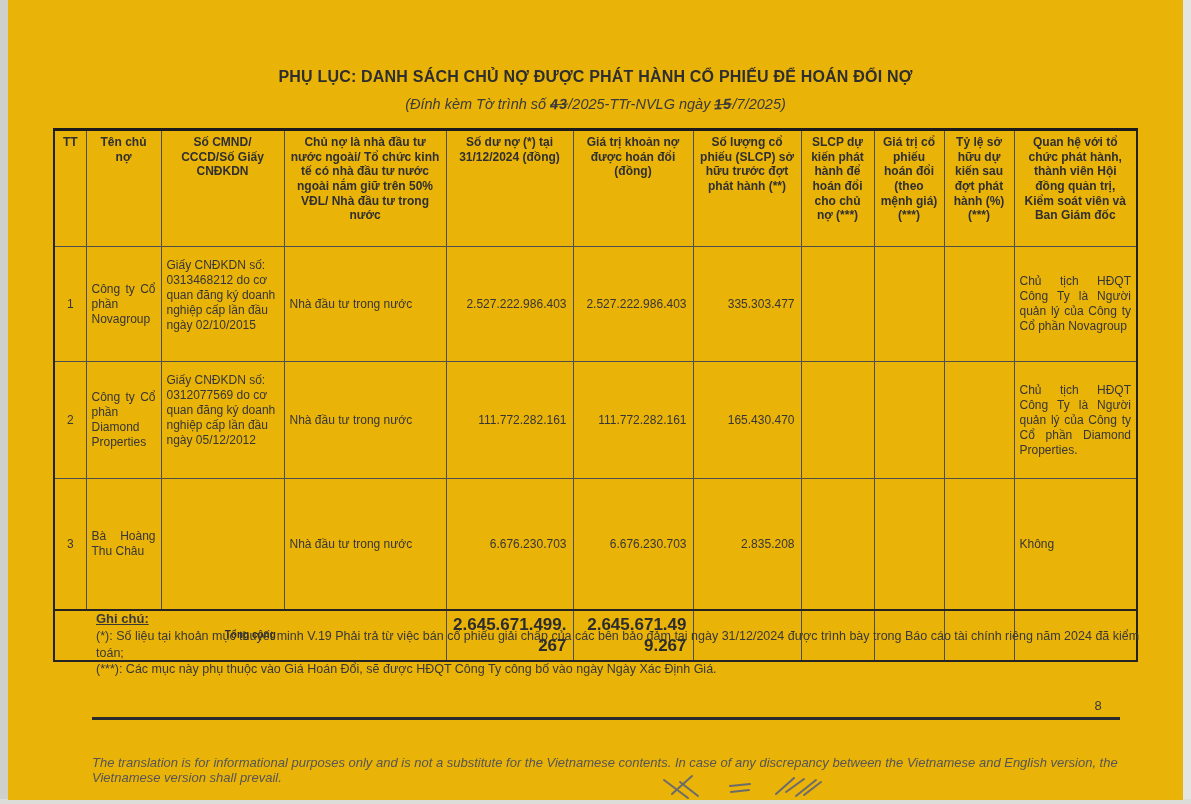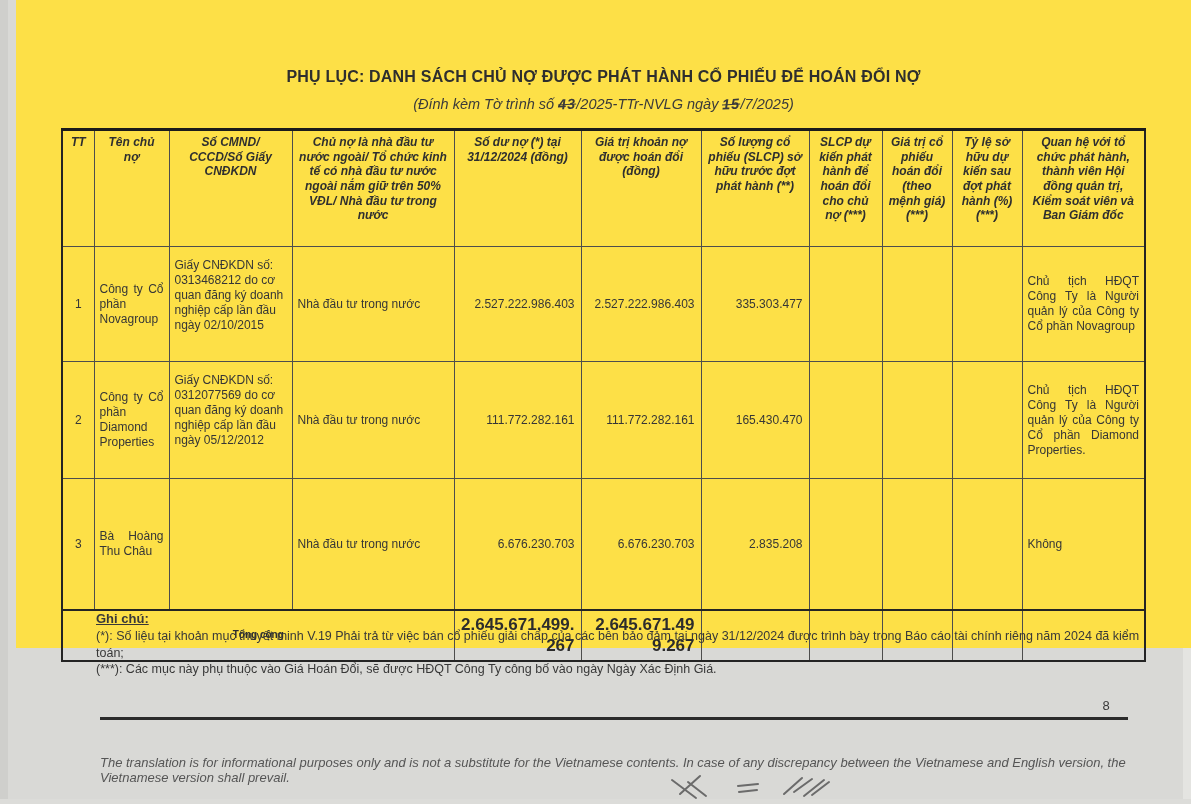--- a/index.html
+++ b/index.html
@@ -4,23 +4,22 @@
 <style>
   html,body{margin:0;padding:0;}
   body{
     width:1191px;height:804px;position:relative;overflow:hidden;
     background:#d9d9d6;
     font-family:"Liberation Sans", sans-serif;
     color:#333;
     -webkit-font-smoothing:antialiased;
   }
   .page{
-    position:absolute;left:8px;top:0;width:1175px;height:648px;
-    background:#fde047;
-    margin-left:8px;
+    position:absolute;left:8px;top:0;width:1175px;height:800px;
+    background:#eab308;
   }
   .scan-edge-left{position:absolute;left:0;top:0;width:8px;height:804px;background:#cfcfcc;}
   .scan-edge-right{position:absolute;right:0;top:0;width:8px;height:804px;background:#e4e4e1;}
   .scan-edge-bottom{position:absolute;left:0;bottom:0;width:1191px;height:5px;background:#dcdcd9;}
 
   .title{
     position:absolute;left:0;top:68px;width:1175px;
     text-align:center;font-size:16px;font-weight:bold;color:#2e2e2e;
     letter-spacing:.2px;
   }
@@ -41,40 +40,40 @@
     border:2px solid #242424;border-top:3px solid #1b1b1b;
   }
   .appendix th,.appendix td{
     border:1px solid #4d4d4d;
     padding:3px 5px;
     overflow:hidden;
     word-wrap:break-word;
   }
   .appendix thead th{
     font-weight:bold;text-align:center;vertical-align:top;
-    font-size:12px;line-height:1.22;height:108px;padding-top:4px;color:#2f2f2f;font-style:italic;
+    font-size:12px;line-height:1.22;height:108px;padding-top:4px;color:#2f2f2f;
   }
   .appendix td{vertical-align:middle;line-height:1.25;}
   .r1 td{height:100px;}
   .r2 td{height:102px;}
   .r3 td{height:116px;}
   td.tt{text-align:center;}
   td.name{text-align:justify;}
   td.idno{vertical-align:top;padding-top:11px;}
   td.num{text-align:right;padding-right:6px;}
   td.rel{text-align:justify;}
   tr.total td{
     height:22px;border-top:2px solid #242424;
     font-weight:bold;font-size:10px;color:#2c2c2c;
   }
   tr.total td.total-label{text-align:center;}
   tr.total td.num{font-size:17px;}
 
   .notes{
-    position:absolute;left:80px;top:610px;width:1062px;
+    position:absolute;left:88px;top:610px;width:1062px;
     font-size:12.5px;line-height:1.32;color:#383838;
   }
   .notes-heading{font-weight:bold;text-decoration:underline;font-size:13px;margin-bottom:1px;}
   .note-item{margin:0;}
 
   .page-number{
     position:absolute;left:1060px;top:698px;width:60px;
     text-align:center;font-size:13px;color:#3a3a3a;
   }
   .footer-rule{

